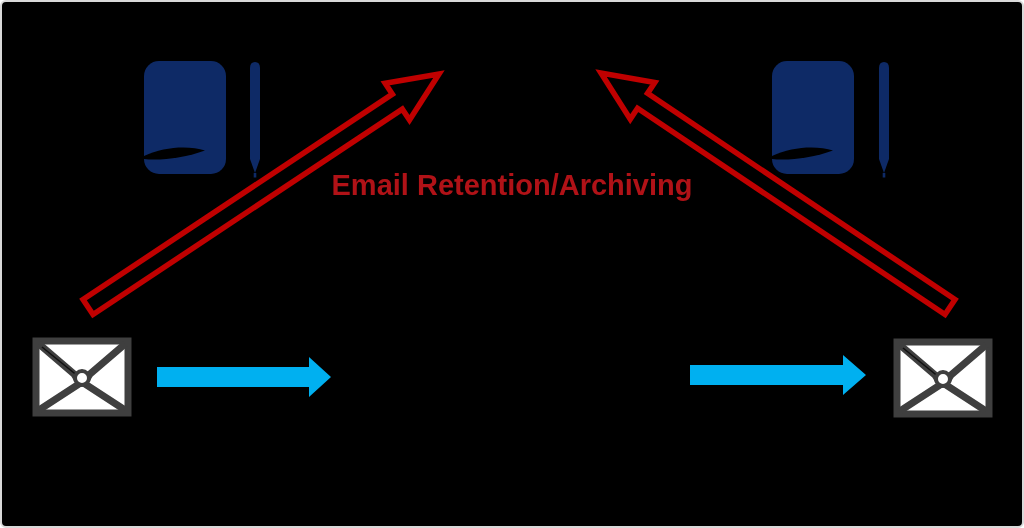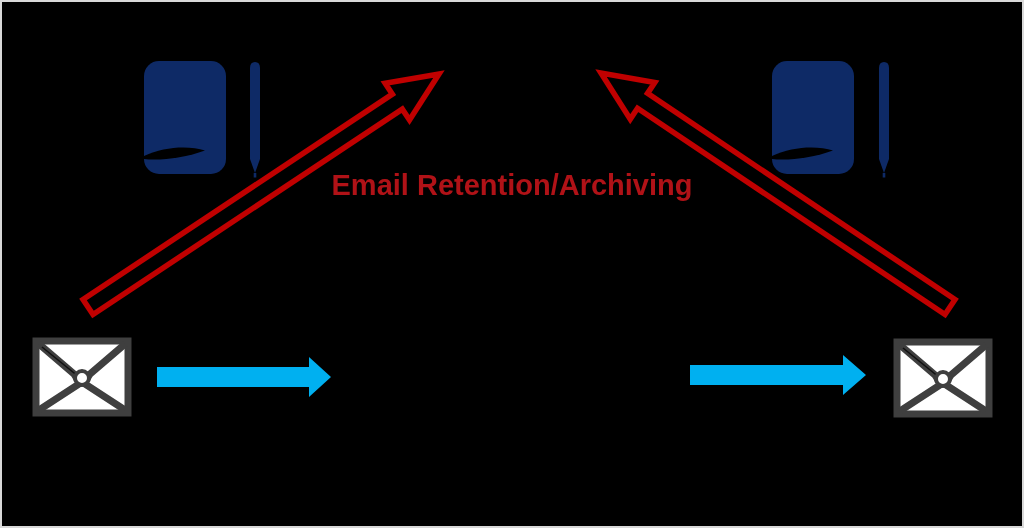--- a/index.html
+++ b/index.html
@@ -2,21 +2,21 @@
 <html style="--background: #000000; --canvas-border: #d9d9d9; --book-navy: #0e2a66; --arrow-red: #c00000; --title-red: #b01217; --flow-arrow-cyan: #00b0f0; --envelope-border: #3f3f3f; --envelope-fill: #ffffff;"><head>
 <meta charset="utf-8">
 <style>
   html,body{margin:0;padding:0;background:#ffffff;}
   .canvas{
     position:relative;
     width:1024px;height:528px;
     box-sizing:border-box;
     background:var(--background,#000);
     border:2px solid var(--canvas-border,#d9d9d9);
-    border-radius:0;
+    border-radius:6px;
     overflow:hidden;
     font-family:"Liberation Sans", sans-serif;
   }
   .diagram-svg{position:absolute;left:0;top:0;width:1020px;height:524px;}
   .book{fill:var(--book-navy,#0e2a66);}
   .page-curl{fill:var(--background,#000);}
   .pen{fill:var(--book-navy,#0e2a66);}
   .red-arrow{fill:none;stroke:var(--arrow-red,#c00000);stroke-width:5.5;stroke-linejoin:miter;}
   .cyan-arrow{fill:var(--flow-arrow-cyan,#00b0f0);}
   .env-frame{fill:var(--envelope-fill,#fff);stroke:var(--envelope-border,#3f3f3f);stroke-width:7;}

